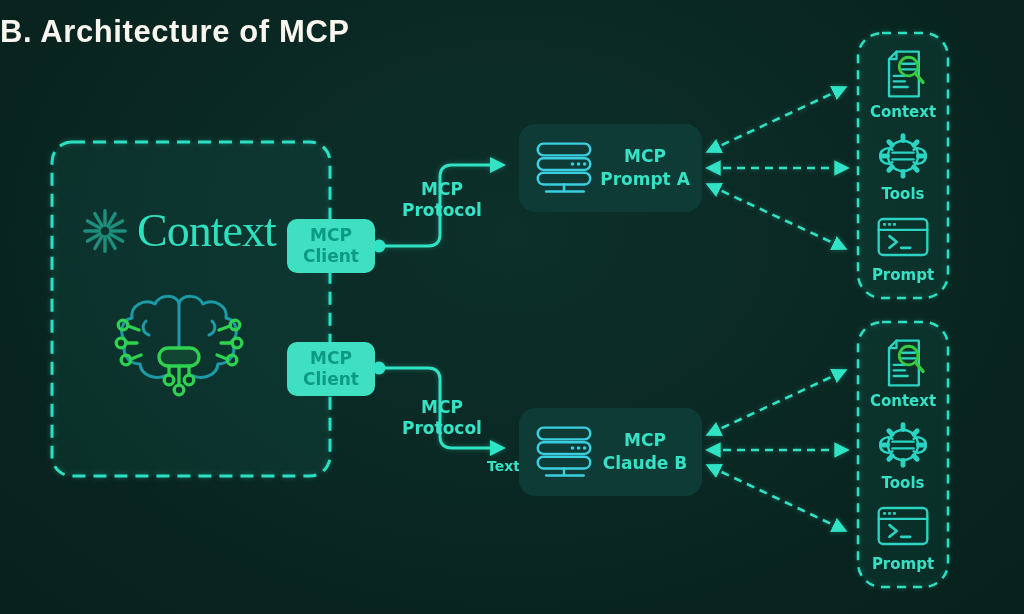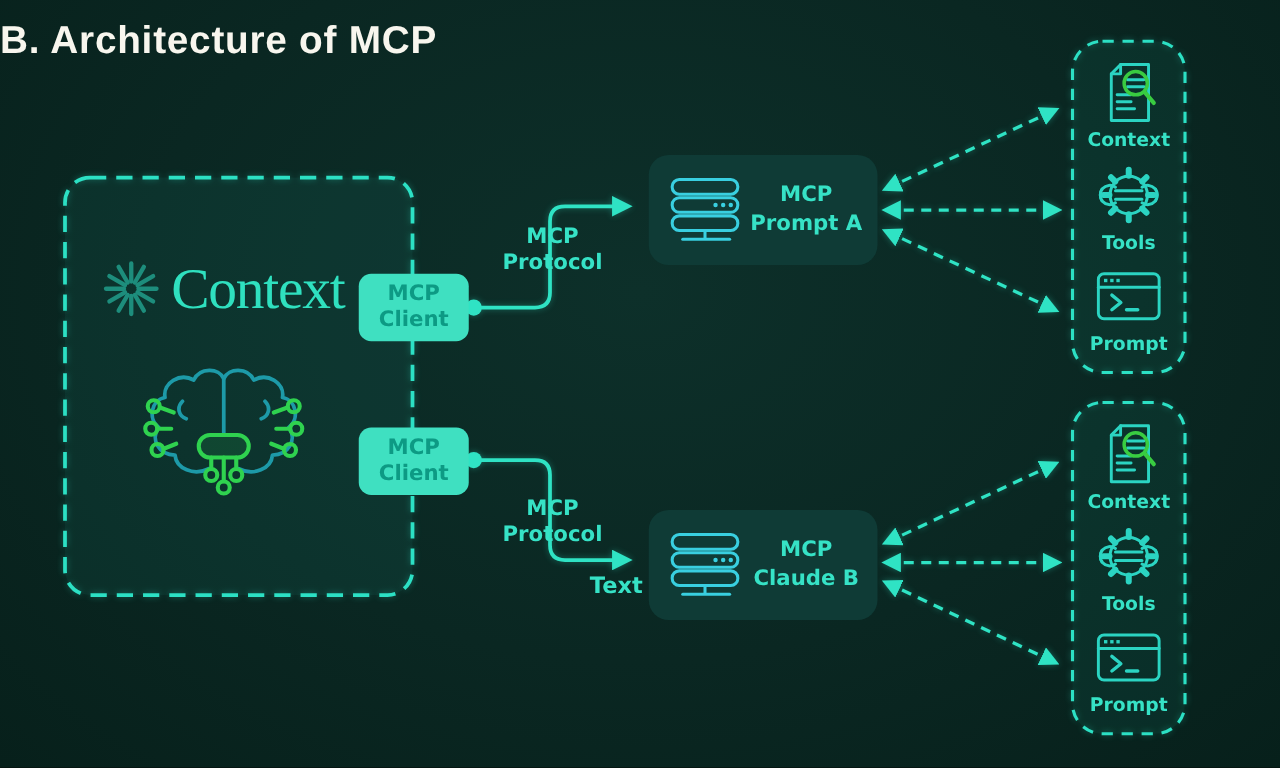--- a/index.html
+++ b/index.html
@@ -39,22 +39,22 @@
   .server-label{
     flex:1;text-align:center;font-size:17px;font-weight:bold;color:#36e2c6;line-height:23px;
     padding-right:6px;
   }
   .proto-label{
     width:116px;text-align:center;z-index:2;
     font-size:17px;font-weight:bold;color:#36e2c6;line-height:21px;
   }
   .proto-top{left:384px;top:179px;} .proto-bottom{left:384px;top:397px;}
   .text-label{
-    left:466px;top:458px;width:54px;text-align:center;z-index:2;
-    font-size:18px;font-weight:bold;color:#36e2c6;
+    left:466px;top:458px;width:54px;text-align:right;z-index:2;
+    font-size:14px;font-weight:bold;color:#36e2c6;
   }
   .claude-row{left:80px;top:206px;z-index:2;display:flex;align-items:center;}
   .claude-spark{width:50px;height:50px;}
   .claude-word{
     margin-left:7px;font-family:"Liberation Serif","DejaVu Serif",serif;
     font-size:46px;color:#2fe0bf;letter-spacing:-1px;line-height:50px;
   }
   .brain{left:113px;top:291px;width:132px;height:122px;z-index:2;}
   .resource-group{
     left:858px;width:90px;height:265px;z-index:2;

